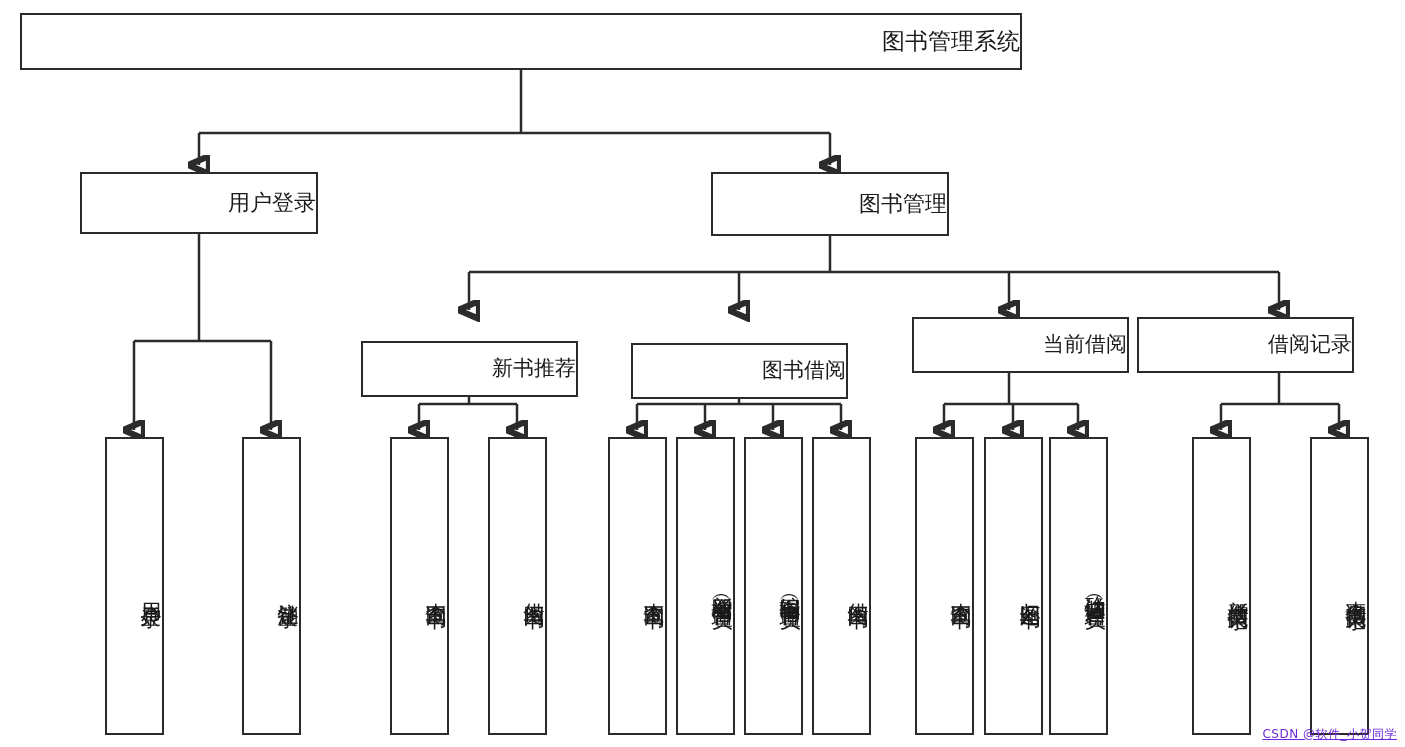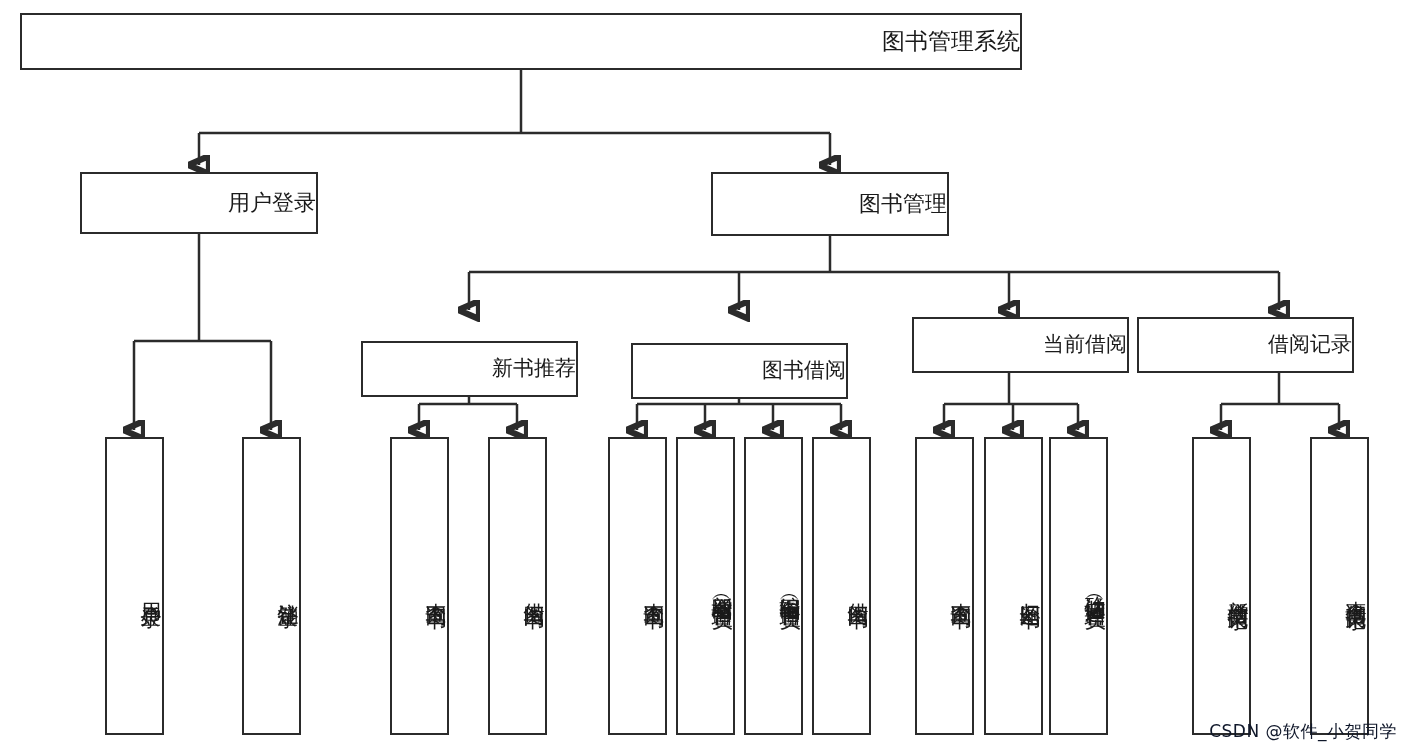--- a/index.html
+++ b/index.html
@@ -69,24 +69,25 @@
   #wires line, #wires path {
     stroke: #2b2b2b;
     stroke-width: 2.5;
     fill: none;
   }
   
   #watermark {
     position: absolute;
     right: 8px;
     bottom: 4px;
-    font-size: 17px;
-    color: #0f172a;
+    font-size: 12px;
+    color: #6d28d9;
     white-space: nowrap;
     letter-spacing: 0.5px;
+    text-decoration: underline;
   }
 </style>
 </head>
 <body>
 
 <div id="canvas">
 
   <svg id="wires" viewBox="0 0 1405 747" width="1405" height="747">
     <defs>
       <marker id="arrow" markerWidth="9" markerHeight="9" refX="4.2" refY="4.4" orient="auto" markerUnits="strokeWidth">

